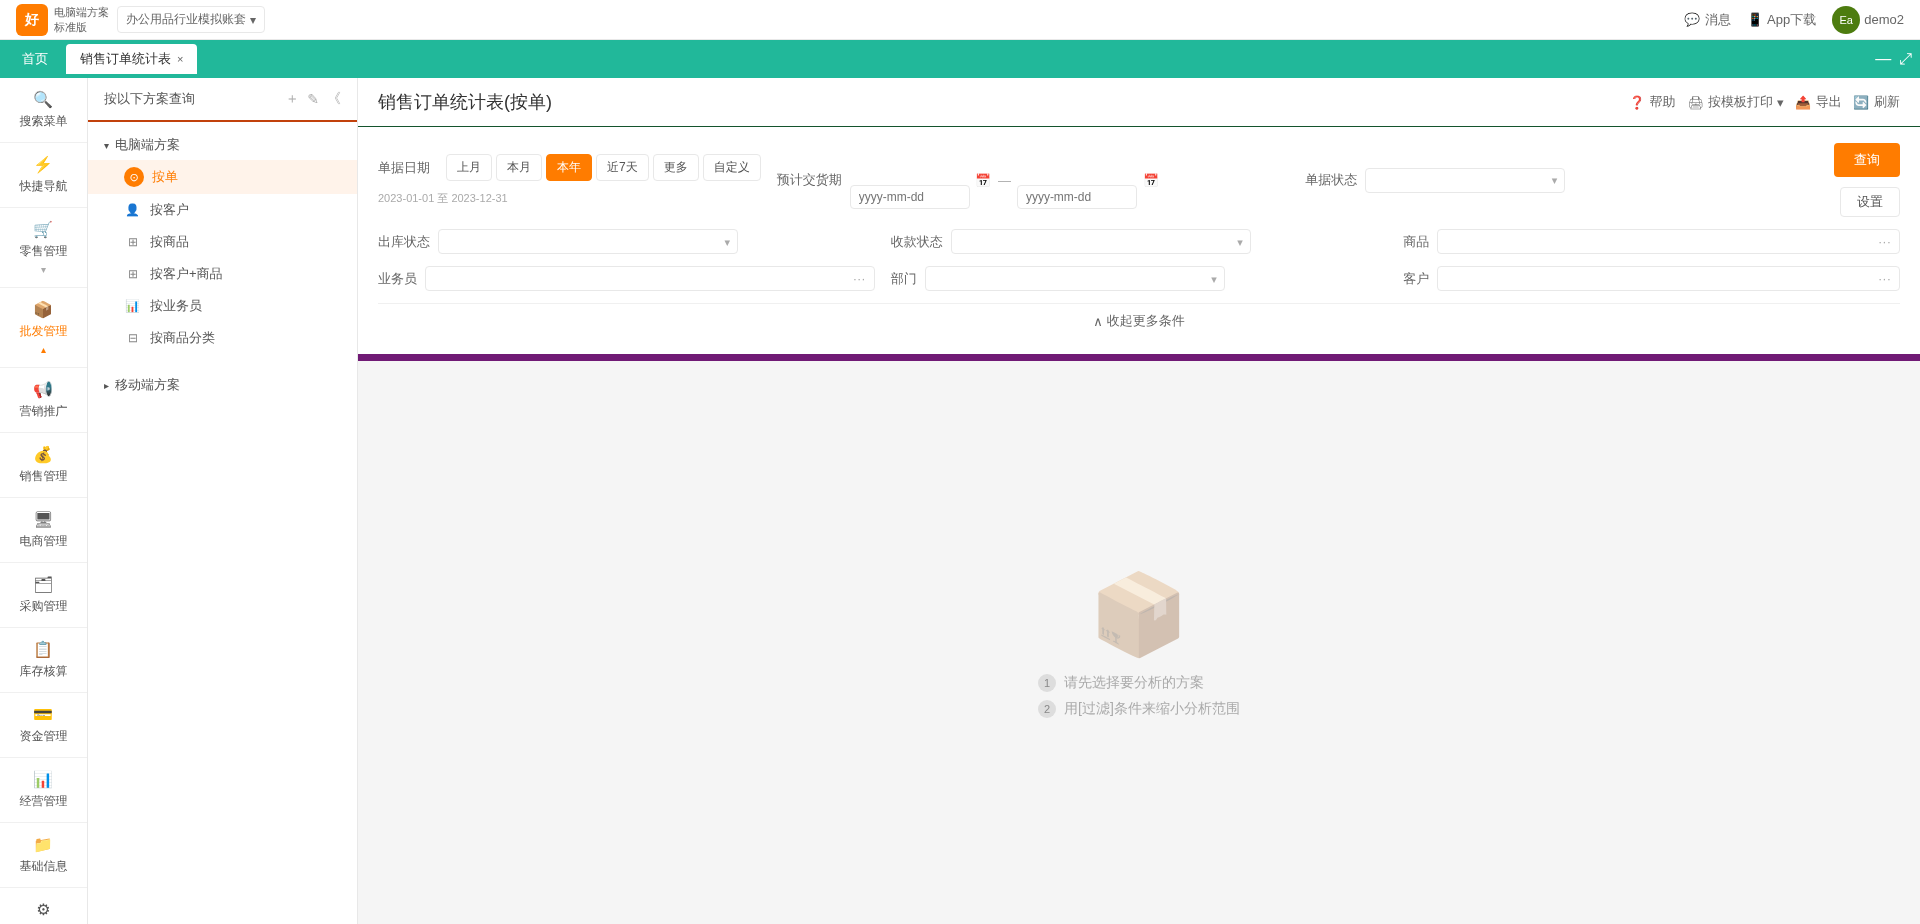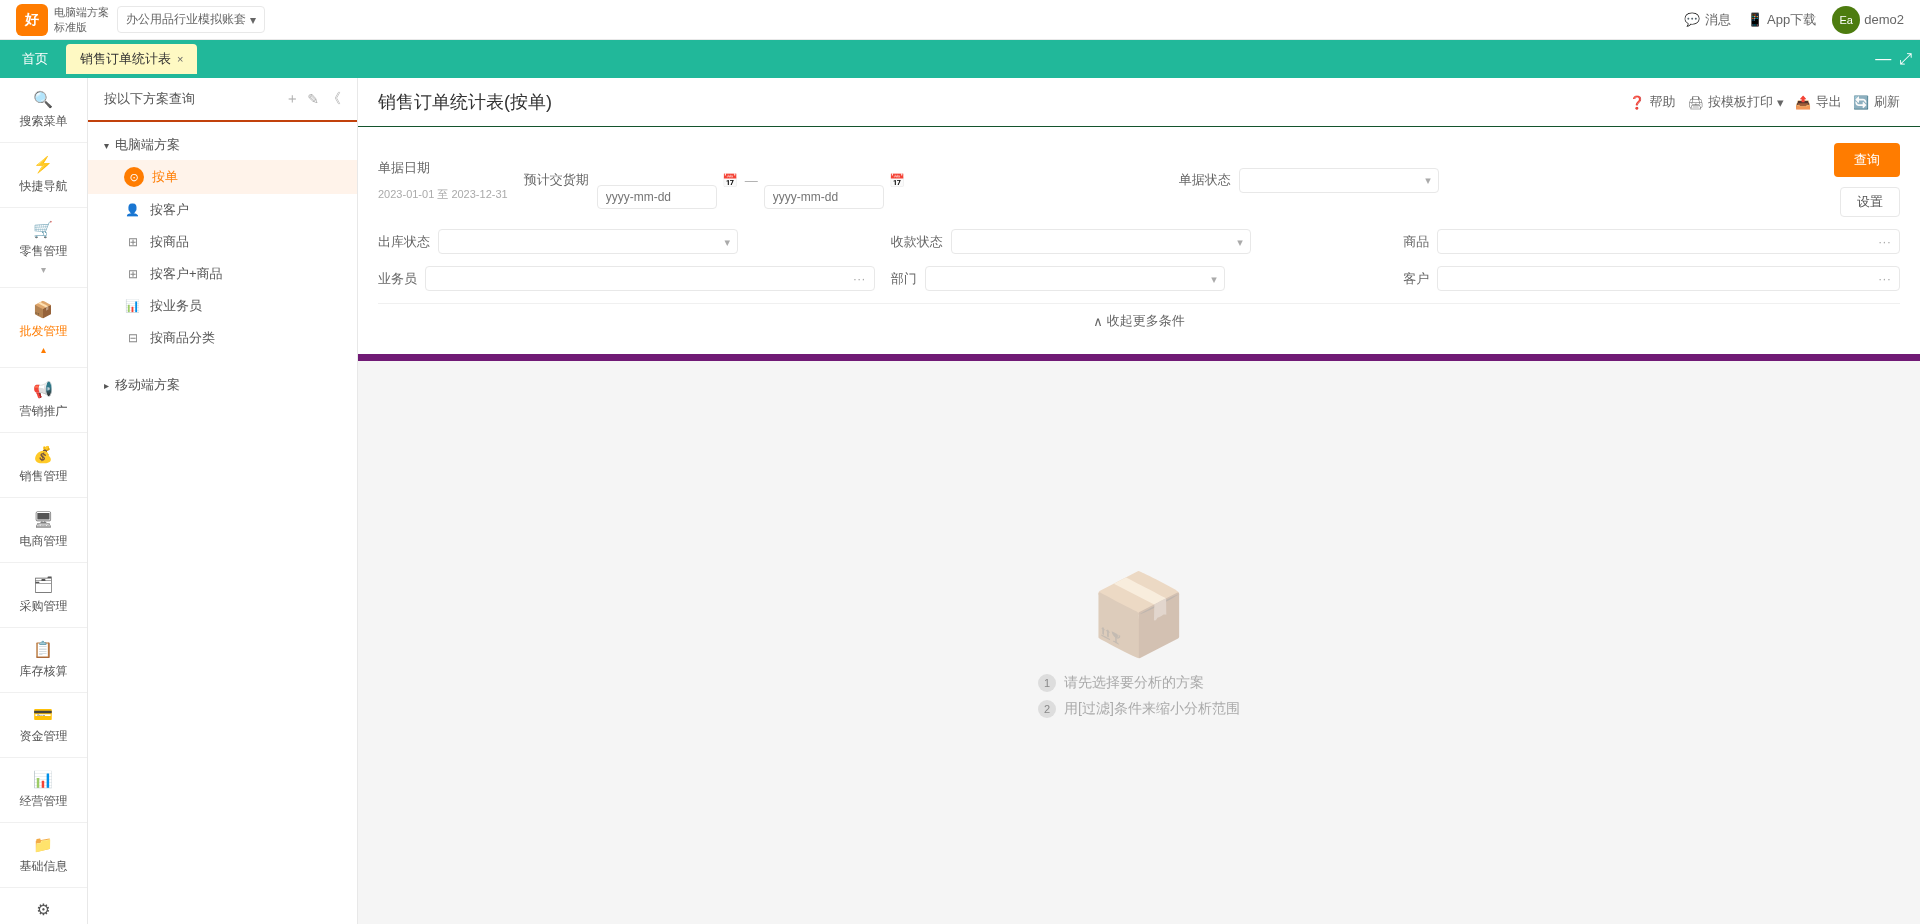--- a/index.html
+++ b/index.html
@@ -13,21 +13,21 @@
     .logo-text { font-size: 11px; color: #666; line-height: 1.3; }
     .industry-selector { display: flex; align-items: center; gap: 4px; color: #666; font-size: 12px; cursor: pointer; padding: 4px 8px; border: 1px solid #e8e8e8; border-radius: 4px; }
     .top-bar-right { display: flex; align-items: center; gap: 16px; color: #666; font-size: 13px; }
     .top-bar-right-item { display: flex; align-items: center; gap: 4px; cursor: pointer; }
     .avatar { width: 28px; height: 28px; border-radius: 50%; background: #4d7c0f; display: flex; align-items: center; justify-content: center; color: white; font-size: 11px; }
 
     
     .tab-bar { background: #21b89a; height: 38px; display: flex; align-items: center; padding: 0 8px; gap: 4px; flex-shrink: 0; }
     .tab { padding: 6px 14px; border-radius: 4px 4px 0 0; cursor: pointer; font-size: 13px; display: flex; align-items: center; gap: 6px; }
     .tab.home { color: white; background: transparent; }
-    .tab.active { background: #fef9c3; color: #333; }
+    .tab.active { background: #ffffff; color: #333; }
     .tab-close { color: #666; font-size: 11px; cursor: pointer; }
     .tab-bar-right { margin-left: auto; display: flex; gap: 8px; }
     .tab-bar-btn { color: white; background: transparent; border: none; cursor: pointer; font-size: 16px; }
 
     
     .main-layout { display: flex; flex: 1; overflow: hidden; }
 
     
     .sidebar { width: 88px; background: #fff; border-right: 1px solid #e8e8e8; display: flex; flex-direction: column; flex-shrink: 0; overflow-y: auto; }
     .sidebar-item { padding: 12px 8px; text-align: center; cursor: pointer; font-size: 12px; color: #555; display: flex; flex-direction: column; align-items: center; gap: 4px; border-bottom: 1px solid #f0f0f0; }
@@ -285,20 +285,28 @@
           </div>
         </div>
       </div>
 
       <div class="filter-area">
 
         <div class="filter-row">
           <div class="filter-col" style="flex:none; gap:8px; align-items:flex-start; flex-direction:column;">
             <div style="display:flex; align-items:center; gap:8px;">
               <span class="filter-label">单据日期</span>
+              <div class="date-btns-row">
+                <button class="date-btn">上月</button>
+                <button class="date-btn">本月</button>
+                <button class="date-btn active">本年</button>
+                <button class="date-btn">近7天</button>
+                <button class="date-btn">更多</button>
+                <button class="date-btn">自定义</button>
+              </div>
             </div>
             <div class="date-range-text">2023-01-01 至 2023-12-31</div>
           </div>
 
           <div class="filter-col">
             <span class="filter-col-label">预计交货期</span>
             <div class="date-input-group">
               <input type="text" class="date-input" placeholder="yyyy-mm-dd" style="">
               <span style="color:#aaa;">📅</span>
               <span class="date-sep">—</span>

